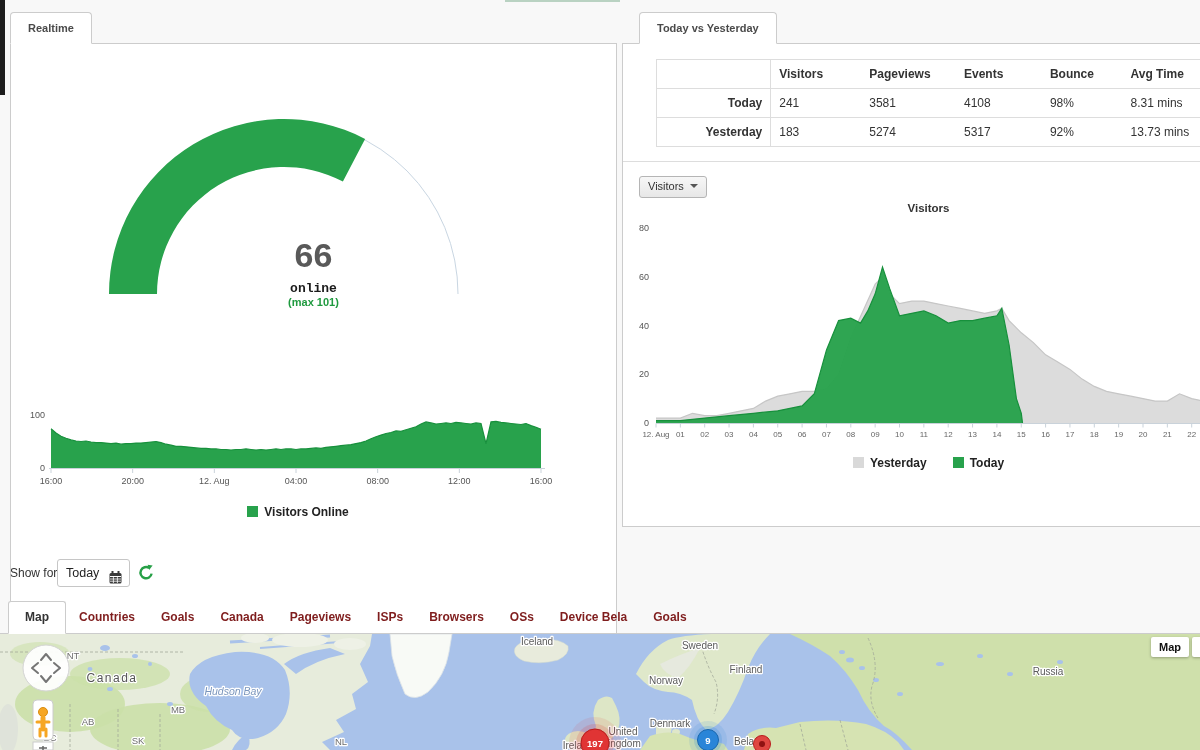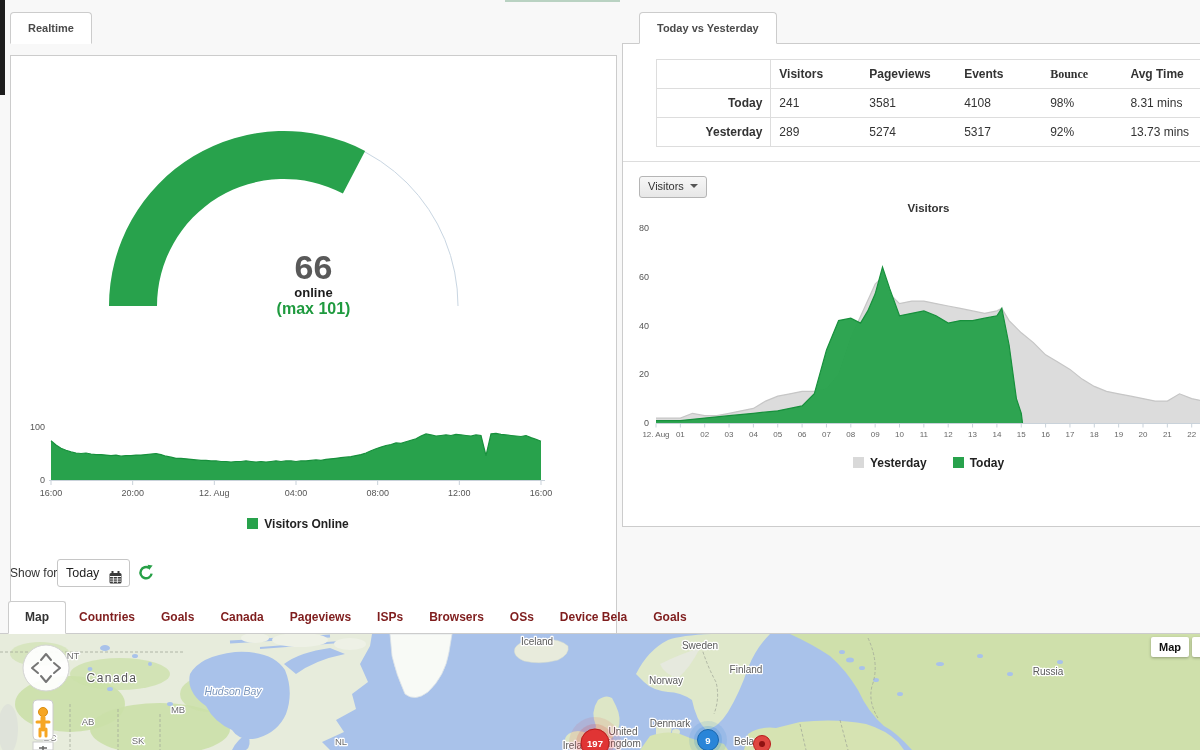--- a/index.html
+++ b/index.html
@@ -5,31 +5,31 @@
   html,body{margin:0;padding:0;}
   body{font-family:"Liberation Sans",sans-serif;background:#f7f7f7;}
   #stage{position:relative;width:1200px;height:750px;overflow:hidden;background:#f8f8f8;}
 
   
   .black-strip{position:absolute;left:0;top:0;width:5px;height:95px;background:#1c1c1c;}
   .green-hairline{position:absolute;left:505px;top:0;width:115px;height:2px;background:#b9d2c2;}
 
   
   .panel{position:absolute;background:#fff;border:1px solid #ccc;box-sizing:border-box;}
-  #left-panel{left:10px;top:55px;width:607px;height:592px;}
+  #left-panel{left:10px;top:43px;width:607px;height:592px;}
   #right-panel{left:622px;top:43px;width:600px;height:484px;border-right:none;}
   .tab-top{position:absolute;top:12px;height:32px;line-height:31px;background:#fff;border:1px solid #ccc;border-bottom:1px solid #fff;border-radius:4px 4px 0 0;padding:0 17px;font-size:11px;font-weight:700;color:#4a4a4a;z-index:3;box-sizing:border-box;}
   #left-tab{left:10px;}
   #right-tab{left:622px;margin-left:17px;}
 
   
   #gauge-text{position:absolute;left:0;top:196px;width:100%;text-align:center;}
   #gauge-value{font-size:34px;font-weight:700;color:#595959;line-height:30px;}
-  #gauge-label{font-size:13px;font-weight:700;color:#1a1a1a;margin-top:3px;}
-  #gauge-max{font-size:16px;font-weight:700;color:#1f9a3f;}
+  #gauge-label{font-size:13px;font-weight:700;color:#1a1a1a;margin-top:11px;font-family:Liberation Mono, monospace;}
+  #gauge-max{font-size:11px;font-weight:700;color:#1f9a3f;}
 
   .legend-row{position:absolute;display:flex;justify-content:center;align-items:center;gap:26px;font-size:12px;font-weight:700;color:#222;}
   #left-legend{left:40px;top:461px;width:494px;}
   #right-legend{left:33px;top:412px;width:545px;}
   .swatch{display:inline-block;width:11px;height:11px;margin-right:6px;vertical-align:-1px;}
   .swatch.green{background:#28a24c;}
   .swatch.gray{background:#d9d9d9;}
 
   
   #cmp-table{position:absolute;left:33px;top:15px;border-collapse:collapse;font-size:12px;color:#333;}
@@ -115,36 +115,36 @@
 
   <div class="tab-top" id="right-tab">Today vs Yesterday</div>
   <div class="panel" id="right-panel">
     <table id="cmp-table">
         <thead>
           <tr>
             <th style="width: 100px;"></th>
             <th style="width: 76px;">Visitors</th>
             <th style="width: 80px;">Pageviews</th>
             <th style="width: 72px;">Events</th>
-            <th style="width: 66px; font-family: Liberation Serif, serif;">Bounce</th>
+            <th style="width: 66px;">Bounce</th>
             <th style="width: 86px;">Avg Time</th>
           </tr>
         </thead>
         <tbody>
           <tr>
             <td>Today</td>
             <td>241</td>
             <td>3581</td>
             <td>4108</td>
             <td>98%</td>
             <td>8.31 mins</td>
           </tr>
           <tr>
             <td>Yesterday</td>
-            <td>289</td>
+            <td>183</td>
             <td>5274</td>
             <td>5317</td>
             <td>92%</td>
             <td>13.73 mins</td>
           </tr>
         </tbody>
       </table>
     <div class="rp-divider"></div>
     <div id="metric-dropdown"><span>Visitors</span><span class="caret"></span></div>
     <div id="right-chart-title">Visitors</div>

